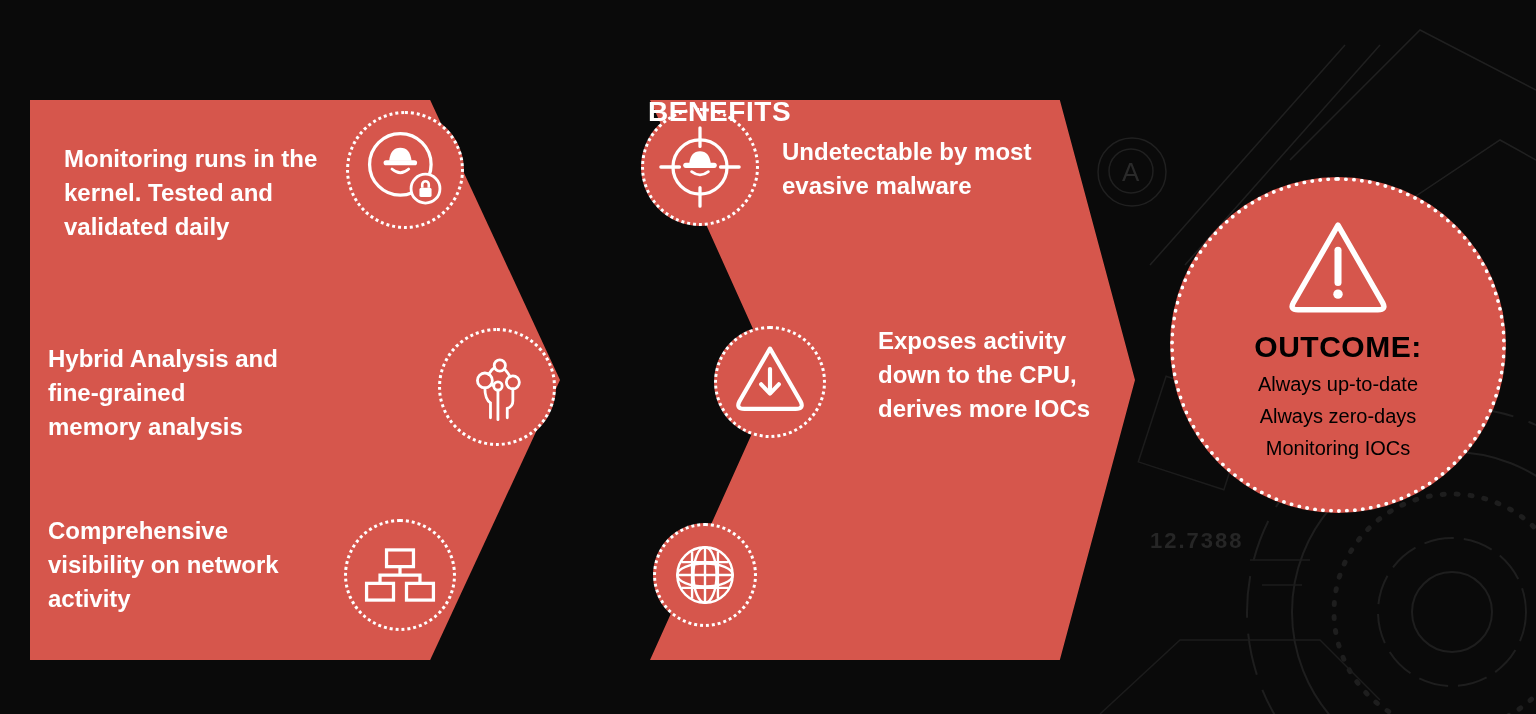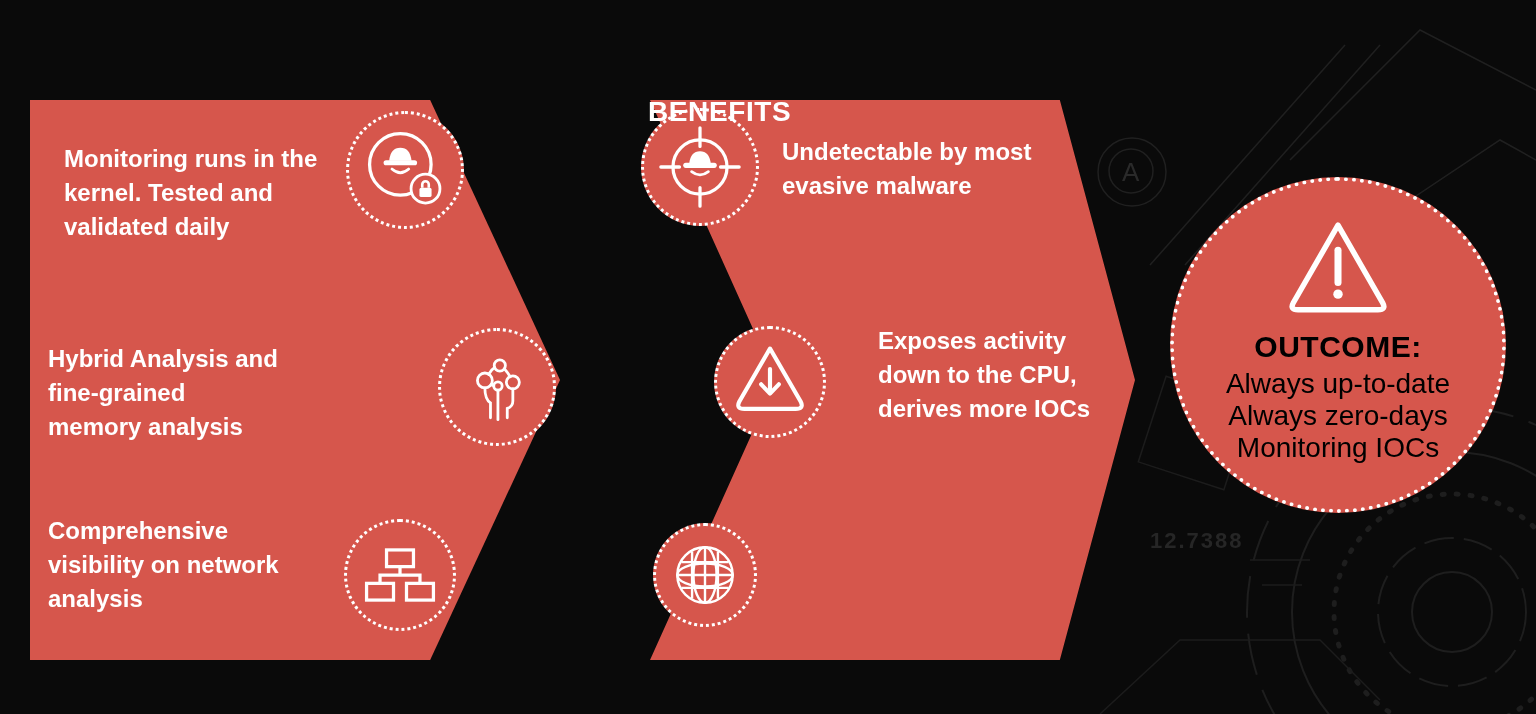--- a/index.html
+++ b/index.html
@@ -86,21 +86,21 @@
     z-index:2;
   }
   .outcome-icon { margin-bottom:10px; }
   .outcome-title {
     font-size:30px;
     font-weight:800;
     letter-spacing:0.5px;
     margin-bottom:4px;
   }
   .outcome-line {
-    font-size:28px;
+    font-size:20px;
     font-weight:500;
     line-height:32px;
   }
 </style>
 </head>
 <body>
 
 <div class="stage">
 
   <svg class="decor" viewBox="0 0 1536 714" xmlns="http://www.w3.org/2000/svg">
@@ -134,21 +134,21 @@
   <div class="panel panel-2"></div>
 
   <div class="panel-text t1">Monitoring runs in the
 kernel. Tested and
 validated daily</div>
   <div class="panel-text t2">Hybrid Analysis and
 fine-grained
 memory analysis</div>
   <div class="panel-text t3">Comprehensive
 visibility on network
-analysis</div>
+activity</div>
 
   <div class="panel-text t4">Undetectable by most
 evasive malware</div>
   <div class="panel-text t5">Exposes activity
 down to the CPU,
 derives more IOCs</div>
 
   <div class="icon-circle ic-spy">
     <svg width="110" height="110" viewBox="0 0 118 118">
       <circle cx="54" cy="53" r="33" fill="none" stroke="#fff" stroke-width="3.5"></circle>

